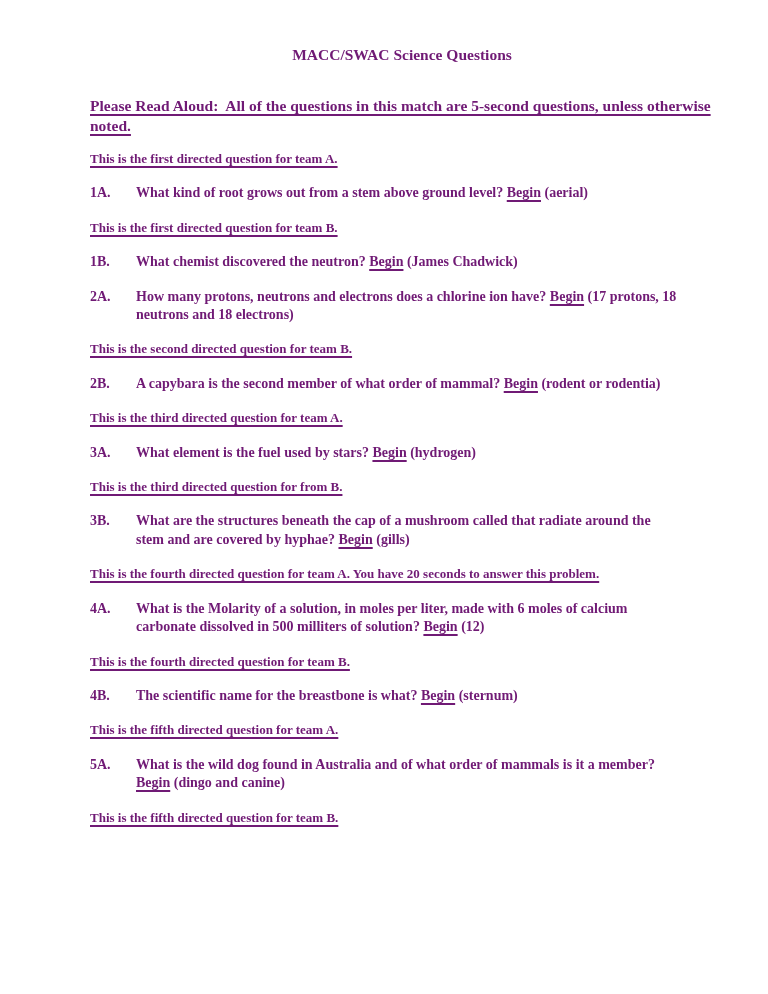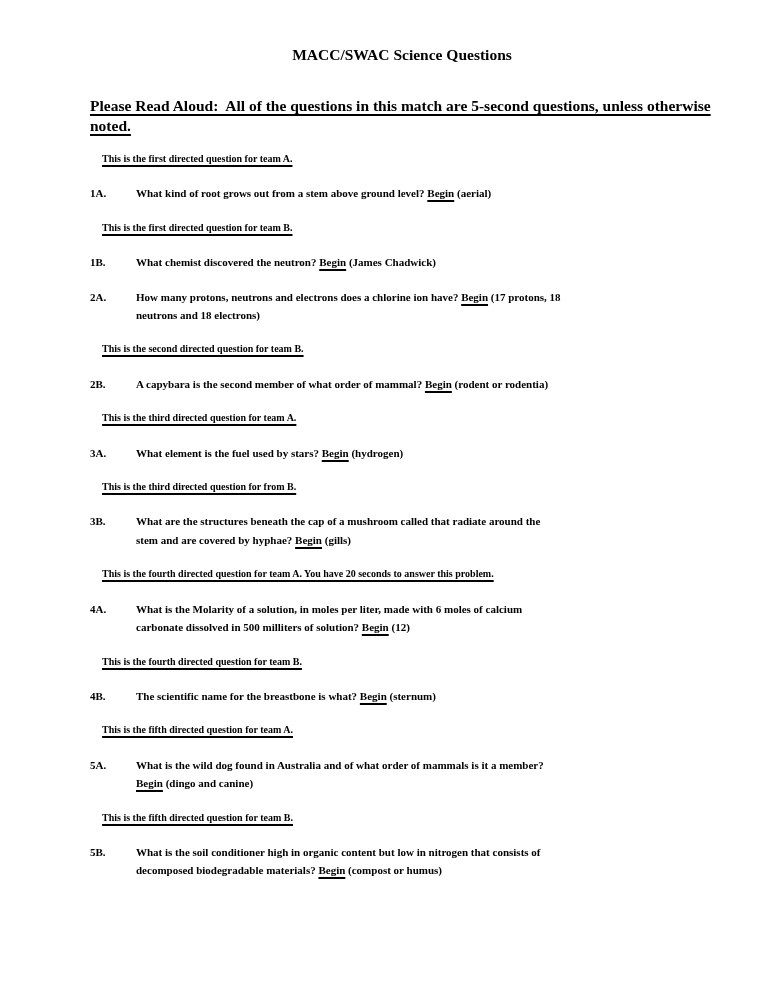--- a/index.html
+++ b/index.html
@@ -4,50 +4,50 @@
 <style>
   html,body{margin:0;padding:0;background:#ffffff;}
   body{width:768px;height:994px;overflow:hidden;position:relative;}
   .page{
     box-sizing:border-box;
     width:768px;height:994px;
     padding:45px 54px 0 90px;
     background:#ffffff;
     font-family:"Liberation Serif", serif;
     font-weight:bold;
-    color:#000000;
+    color:#701a75;
   }
   .doc-title{
     font-size:15.5px;
     line-height:19px;
     font-weight:bold;
     text-align:center;
     margin:0 0 32px 0;
   }
   .intro{
     font-size:15.5px;
     line-height:20px;
     margin:0 0 14px 0;
     white-space:pre-wrap;
     text-decoration:underline;
     text-decoration-thickness:1.8px;
     text-underline-offset:3px;
   }
   .section-header{
-    font-size:10px;
+    font-size:13px;
     line-height:18.4px;
-    margin:0 0 16px 12px;
+    margin:0 0 16px 0;
     text-decoration:underline;
     text-decoration-thickness:1.8px;
     text-underline-offset:3px;
     font-family:Liberation Serif, serif;
   }
   .question{
     display:flex;
-    font-size:11px;
+    font-size:14px;
     line-height:18.4px;
     margin:0 0 16px 0;
   }
   .qnum{
     flex:0 0 46px;
     width:46px;
   }
   .qtext{
     flex:1;
     white-space:pre-wrap;
@@ -108,19 +108,14 @@
         <span class="qnum">4B.</span>
         <span class="qtext"><span>The scientific name for the breastbone is what? </span><span class="begin-u">Begin</span><span> (sternum)</span></span>
       </div>
       <p class="section-header">This is the fifth directed question for team A.</p>
       <div class="question">
         <span class="qnum">5A.</span>
         <span class="qtext"><span>What is the wild dog found in Australia and of what order of mammals is it a member?
 </span><span class="begin-u">Begin</span><span> (dingo and canine)</span></span>
       </div>
       <p class="section-header">This is the fifth directed question for team B.</p>
-      <div class="question">
-        <span class="qnum">5B.</span>
-        <span class="qtext"><span>What is the soil conditioner high in organic content but low in nitrogen that consists of
-decomposed biodegradable materials? </span><span class="begin-u">Begin</span><span> (compost or humus)</span></span>
-      </div>
     </div>
 </div>
 
 </body></html>

